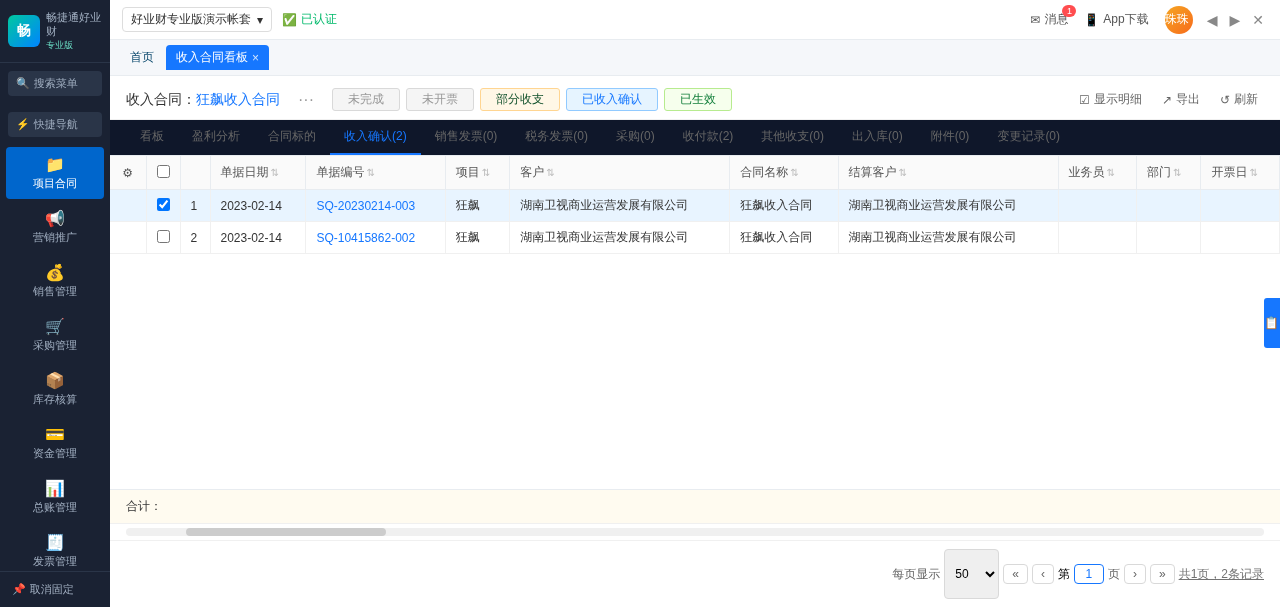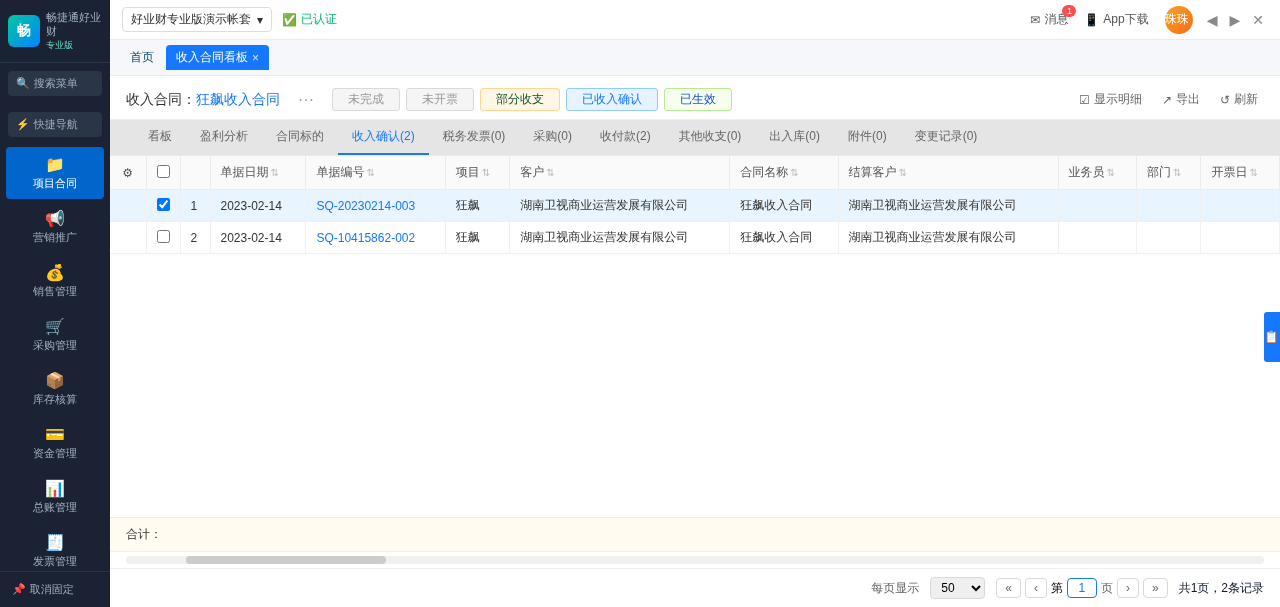--- a/index.html
+++ b/index.html
@@ -52,26 +52,26 @@
     
     .page-header { padding: 12px 16px 8px; display: flex; align-items: center; gap: 10px; border-bottom: 1px solid #f0f0f0; flex-shrink: 0; }
     .page-title { font-size: 14px; color: #333; font-weight: 500; }
     .page-title-name { color: #1677ff; }
     .page-header-more { color: #999; cursor: pointer; font-size: 16px; margin-left: 8px; }
     .status-tags { display: flex; gap: 6px; margin-left: 8px; }
     .status-tag { padding: 2px 15px; border-radius: 3px; font-size: 12px; cursor: pointer; border: 1px solid; }
     .tag-gray { background: #f5f5f5; color: #999; border-color: #d9d9d9; }
     .tag-orange { background: #fff7e6; color: #14532d; border-color: #ffd591; }
     .tag-blue { background: #e6f4ff; color: #1677ff; border-color: #91caff; }
-    .tag-green { background: #f6ffed; color: #1d4ed8; border-color: #b7eb8f; }
+    .tag-green { background: #f6ffed; color: #15803d; border-color: #b7eb8f; }
     .page-header-actions { margin-left: auto; display: flex; align-items: center; gap: 8px; }
     .header-action-btn { display: flex; align-items: center; gap: 4px; color: #666; font-size: 12px; cursor: pointer; padding: 2px 6px; }
 
     
-    .subtabs { display: flex; border-bottom: 1px solid #e8ecf0; padding: 0 24px; flex-shrink: 0; background: #e5e5e5; }
+    .subtabs { display: flex; border-bottom: 1px solid #e8ecf0; padding: 0 16px; flex-shrink: 0; background: #0f172a; }
     .subtab { padding: 8px 14px; font-size: 12px; color: #666; cursor: pointer; border-bottom: 2px solid transparent; white-space: nowrap; }
     .subtab.active { color: #1677ff; border-bottom-color: #1677ff; font-weight: 500; }
 
     
     .table-container { flex: 1; overflow: auto; position: relative; }
     .table-container::-webkit-scrollbar { height: 8px; width: 8px; }
     .table-container::-webkit-scrollbar-thumb { background: #ccc; border-radius: 4px; }
     table { width: 100%; border-collapse: collapse; font-size: 12px; }
     .table-header { position: sticky; top: 0; z-index: 10; }
     thead tr th { background: #fafafa; border-bottom: 1px solid #e8ecf0; border-right: 1px solid #e8ecf0; padding: 8px 10px; color: #555; font-weight: 500; white-space: nowrap; text-align: left; }
@@ -89,27 +89,27 @@
     
     .table-footer { background: #fffbf0; border-top: 1px solid #e8ecf0; padding: 8px 16px; display: flex; align-items: center; font-size: 12px; color: #666; flex-shrink: 0; }
     .total-label { font-weight: 500; color: #333; margin-right: 12px; }
 
     
     .scrollbar-row { padding: 4px 16px; background: white; border-top: 1px solid #f0f0f0; flex-shrink: 0; }
     .scrollbar-inner { height: 8px; background: #f0f0f0; border-radius: 4px; position: relative; }
     .scrollbar-thumb { height: 8px; width: 200px; background: #ccc; border-radius: 4px; position: absolute; left: 60px; }
 
     
-    .pagination { display: flex; align-items: center; justify-content: flex-end; padding: 8px 16px; border-top: 1px solid #f0f0f0; background: white; flex-shrink: 0; gap: 11px; }
+    .pagination { display: flex; align-items: center; justify-content: flex-end; padding: 8px 16px; border-top: 1px solid #f0f0f0; background: white; flex-shrink: 0; gap: 4px; }
     .pagination-label { color: #666; }
-    .pagination-select { border: 1px solid #d9d9d9; border-radius: 4px; padding: 2px 6px; font-size: 12px; cursor: pointer; }
+    .pagination-select { border: 1px solid #d9d9d9; border-radius: 4px; padding: 16px 6px; font-size: 12px; cursor: pointer; }
     .pagination-nav { display: flex; align-items: center; gap: 4px; }
     .pagination-btn { background: none; border: 1px solid #d9d9d9; border-radius: 4px; padding: 2px 8px; cursor: pointer; color: #666; font-size: 12px; }
     .pagination-page { border: 1px solid #1677ff; border-radius: 4px; padding: 2px 8px; color: #1677ff; background: white; font-size: 12px; min-width: 30px; text-align: center; }
-    .pagination-total { color: #0f172a; }
+    .pagination-total { color: #737373; text-decoration: underline; }
 
     
     .right-panel-btn { position: absolute; right: 0; top: 50%; transform: translateY(-50%); background: #1677ff; color: white; width: 16px; height: 50px; display: flex; align-items: center; justify-content: center; cursor: pointer; border-radius: 3px 0 0 3px; font-size: 12px; z-index: 20; }
   </style>
 </head>
 <body>
 
 <div class="sidebar">
   <div class="sidebar-logo">
     <div class="sidebar-logo-icon">畅</div>
@@ -246,20 +246,21 @@
             <span>刷新</span>
           </div>
         </div>
     </div>
 
     <div class="subtabs" id="subtabs-container">
         <div class="subtab">看板</div>
         <div class="subtab">盈利分析</div>
         <div class="subtab">合同标的</div>
         <div class="subtab active">收入确认(2)</div>
+        <div class="subtab">销售发票(0)</div>
         <div class="subtab">税务发票(0)</div>
         <div class="subtab">采购(0)</div>
         <div class="subtab">收付款(2)</div>
         <div class="subtab">其他收支(0)</div>
         <div class="subtab">出入库(0)</div>
         <div class="subtab">附件(0)</div>
         <div class="subtab">变更记录(0)</div>
       </div>
 
     <div class="table-container" style="position:relative;">

